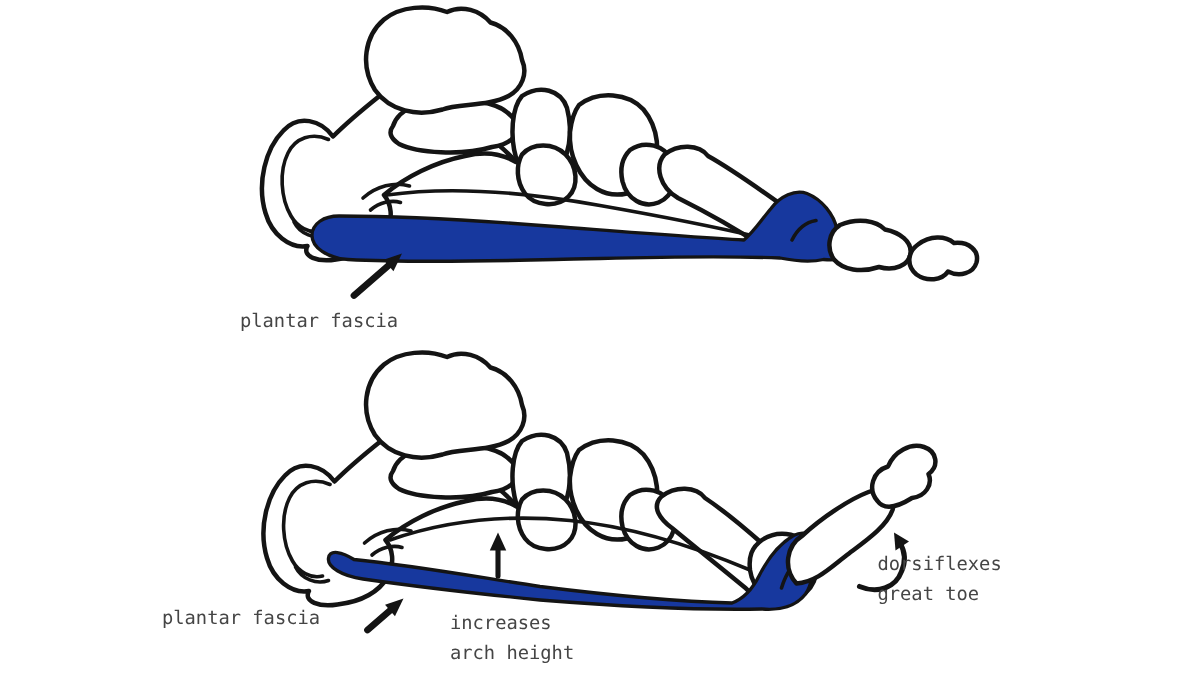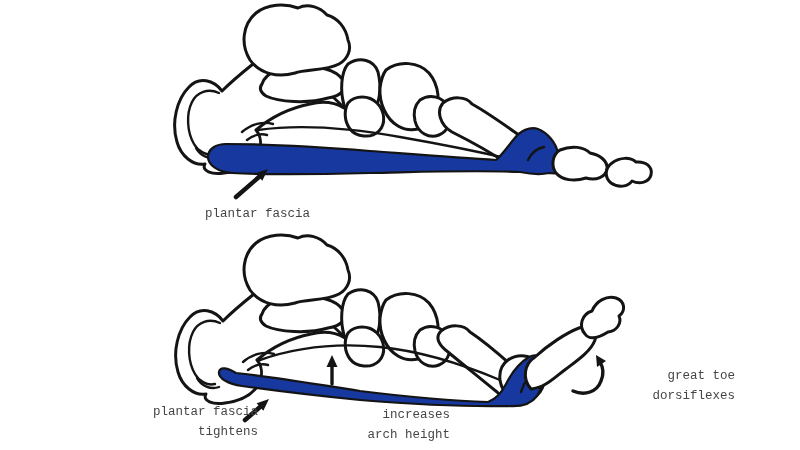--- a/index.html
+++ b/index.html
@@ -14,21 +14,21 @@
   .bone{fill:#ffffff;stroke:var(--line-black,#141414);stroke-width:3;stroke-linejoin:round;stroke-linecap:round;}
   .detail{fill:none;stroke:var(--line-black,#141414);stroke-width:2.4;stroke-linecap:round;}
   .fascia{fill:var(--fascia-blue,#17389e);stroke:var(--line-black,#141414);stroke-width:2.2;stroke-linejoin:round;}
   .arrow-shaft{fill:none;stroke:var(--line-black,#141414);stroke-width:4.5;stroke-linecap:round;}
   .arrow-shaft-thin{fill:none;stroke:var(--line-black,#141414);stroke-width:3.4;stroke-linecap:round;}
   .arrow-head{fill:var(--line-black,#141414);stroke:none;}
   .caption{
     position:absolute;
     color:var(--label-gray,#454545);
     font-size:12.5px;line-height:20px;
-    text-align:right;white-space:nowrap;font-family:Liberation Mono, monospace;
+    text-align:left;white-space:nowrap;
   }
   .caption span{display:block;}
 </style>
 </head>
 <body>
 
 <div class="stage">
 
   <svg width="800" height="450" viewBox="0 0 800 450">
 
@@ -155,26 +155,25 @@
       <path class="arrow-head" d="M596,355 L606,361 L597,367 Z"></path>
     </g>
   </svg>
 
   <div class="caption" style="left:160px;top:204px;width:150px;">
     <span>plantar fascia</span>
   </div>
 
   <div class="caption" style="left:108px;top:402px;width:150px;">
     <span>plantar fascia</span>
-    <span>tightens</span>
   </div>
 
   <div class="caption" style="left:300px;top:405px;width:150px;">
     <span>increases</span>
     <span>arch height</span>
   </div>
 
   <div class="caption" style="left:585px;top:366px;width:150px;">
+    <span>dorsiflexes</span>
     <span>great toe</span>
-    <span>dorsiflexes</span>
   </div>
 
 </div>
 
 </body></html>

